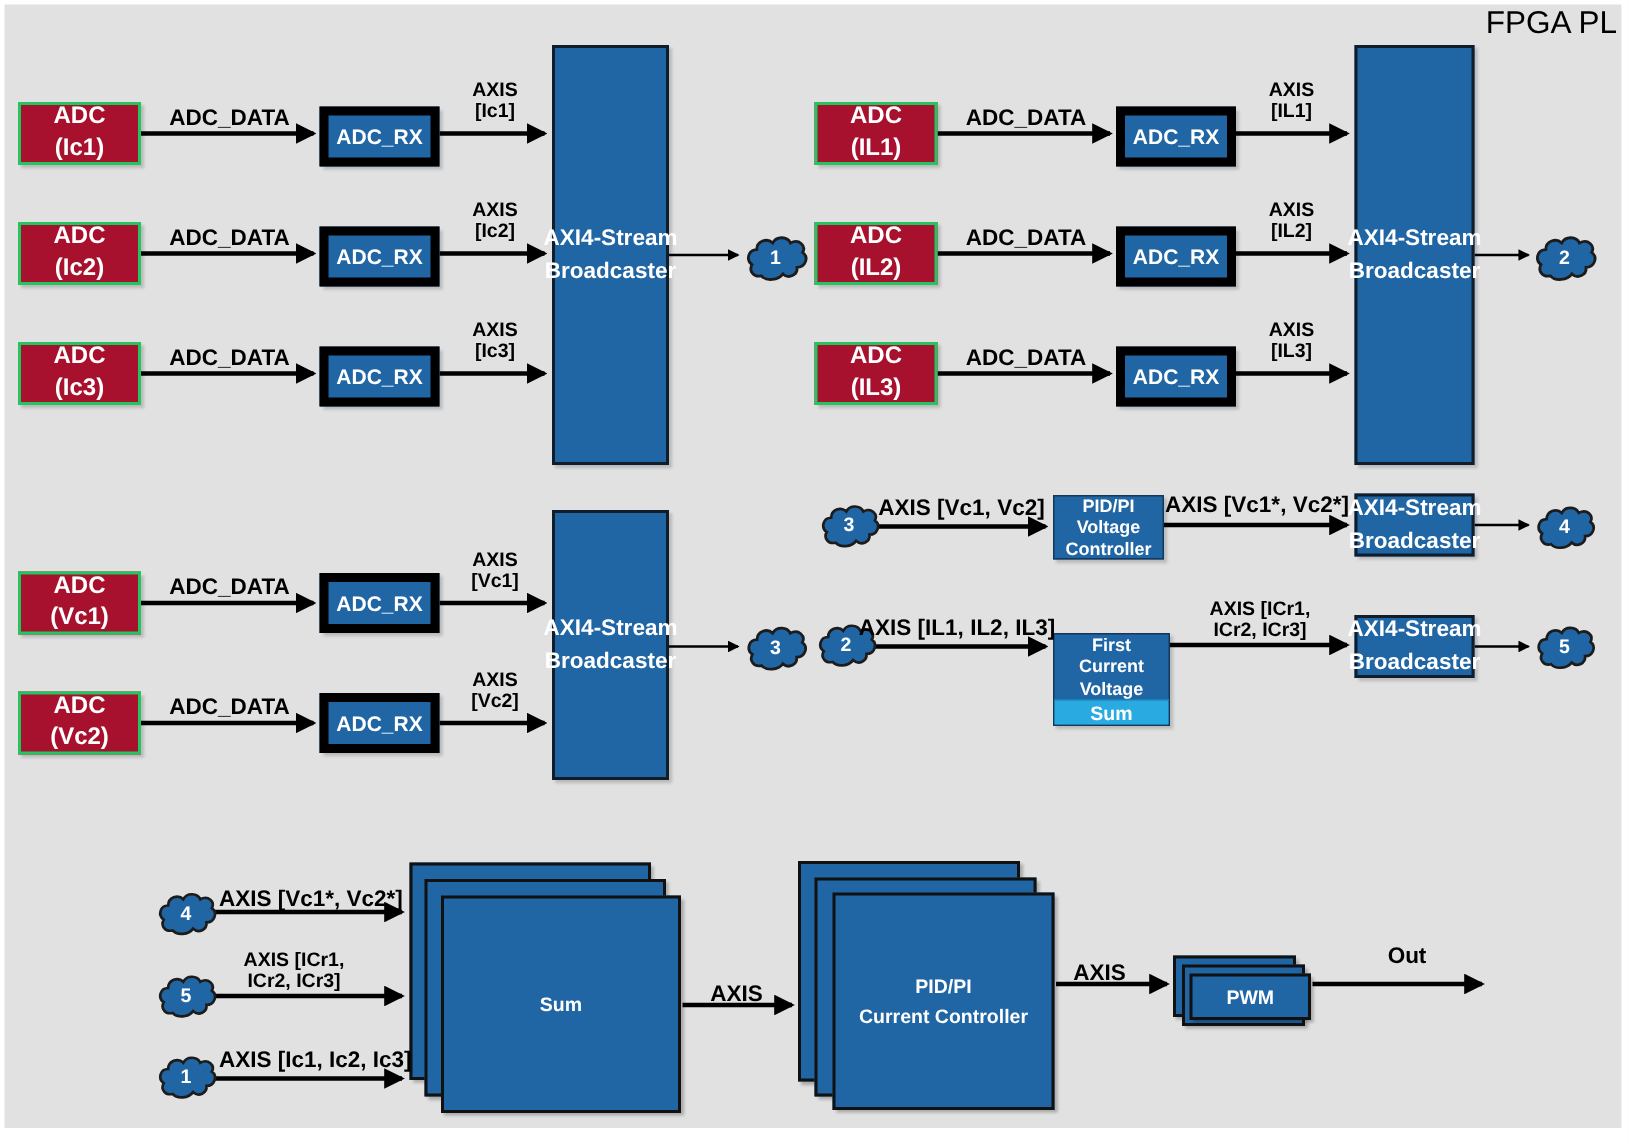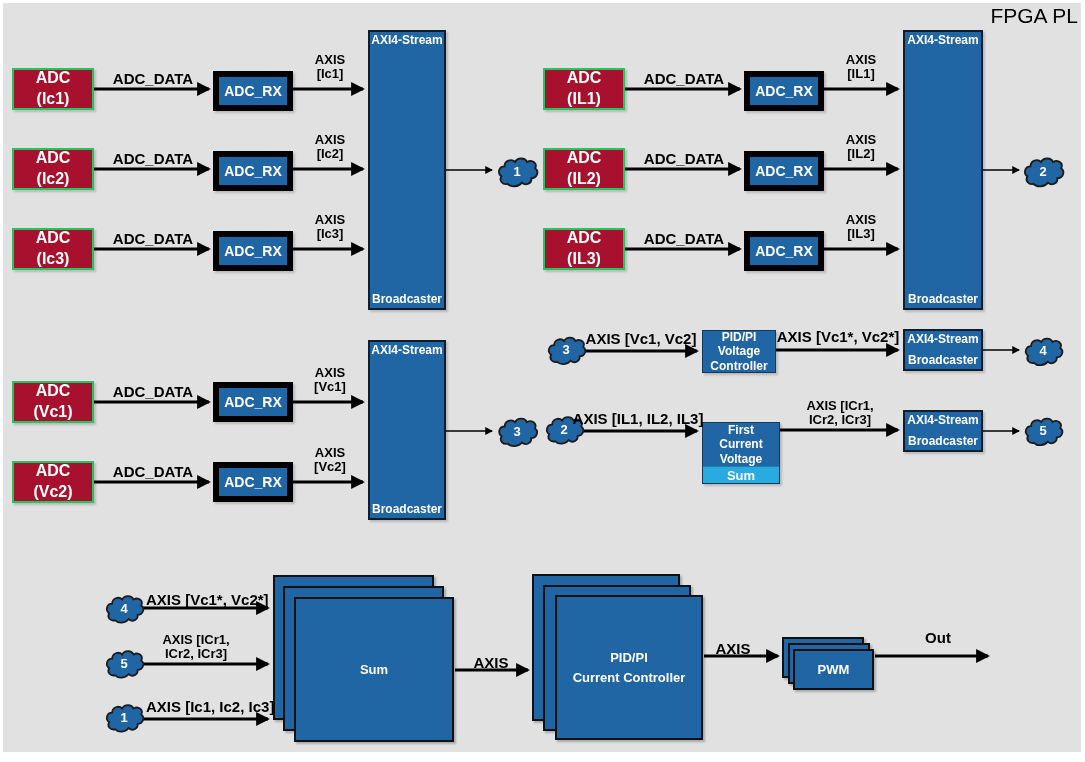--- a/index.html
+++ b/index.html
@@ -7,21 +7,21 @@
   #canvas{position:absolute;left:0;top:0;width:1085px;height:762px;background:#ffffff;}
   #bg{position:absolute;left:3px;top:3px;width:1078px;height:749px;background:#E1E1E1;}
 
   .title{position:absolute;right:7px;top:4px;font-size:21px;font-weight:normal;color:#000;z-index:5;}
 
   .blk{position:absolute;box-sizing:border-box;z-index:3;display:flex;flex-direction:column;
        align-items:center;justify-content:center;color:#fff;font-weight:bold;text-align:center;
        line-height:1.3;white-space:nowrap;box-shadow:2px 2px 2px rgba(0,0,0,0.18);}
   .red{background:#A8112E;border:2px solid #22c55e;font-size:16px;}
   .blue{background:#2065A4;border:6px solid #000000;font-size:14px;}
-  .bc{background:#2065A4;border:2px solid #101e2c;font-size:12px;line-height:1.45;justify-content:space-between;}
+  .bc{background:#2065A4;border:2px solid #101e2c;font-size:15px;line-height:1.45;}
   .small{background:#2065A4;border:1.5px solid #14385A;font-size:12px;line-height:1.22;}
 
   .fhd{position:absolute;z-index:3;box-sizing:border-box;display:flex;flex-direction:column;
        border:1.5px solid #14385A;background:#2065A4;box-shadow:2px 2px 2px rgba(0,0,0,0.18);}
   .fhd-main{flex:1;display:flex;flex-direction:column;align-items:center;justify-content:center;
        color:#fff;font-weight:bold;font-size:12px;line-height:1.2;}
   .fhd-sum{height:19px;background:#29ABE2;color:#fff;font-weight:bold;font-size:13px;
        display:flex;align-items:center;justify-content:center;border-top:1px solid #1b7fb0;}
 
   .lbl{position:absolute;font-weight:bold;font-size:15px;color:#000000;z-index:4;white-space:nowrap;}
@@ -331,18 +331,18 @@
     <div class="layer front" style="left:555px;top:595px;width:148px;height:145px">
       <span>PID/PI</span>
       <span>Current Controller</span>
     </div>
   </div>
   <div class="lbl c" style="left:733px;top:640px">AXIS</div>
 
   <div>
     <div class="layer" style="left:782px;top:637px;width:82px;height:41px"></div>
     <div class="layer" style="left:788px;top:643px;width:82px;height:41px"></div>
-    <div class="layer front" style="left:793px;top:649px;width:81px;height:41px">
+    <div class="layer front" style="left:793px;top:649px;width:81px;height:31px">
       <span>PWM</span>
     </div>
   </div>
   <div class="lbl c" style="left:938px;top:629px">Out</div>
 </div>
 
 </body></html>

